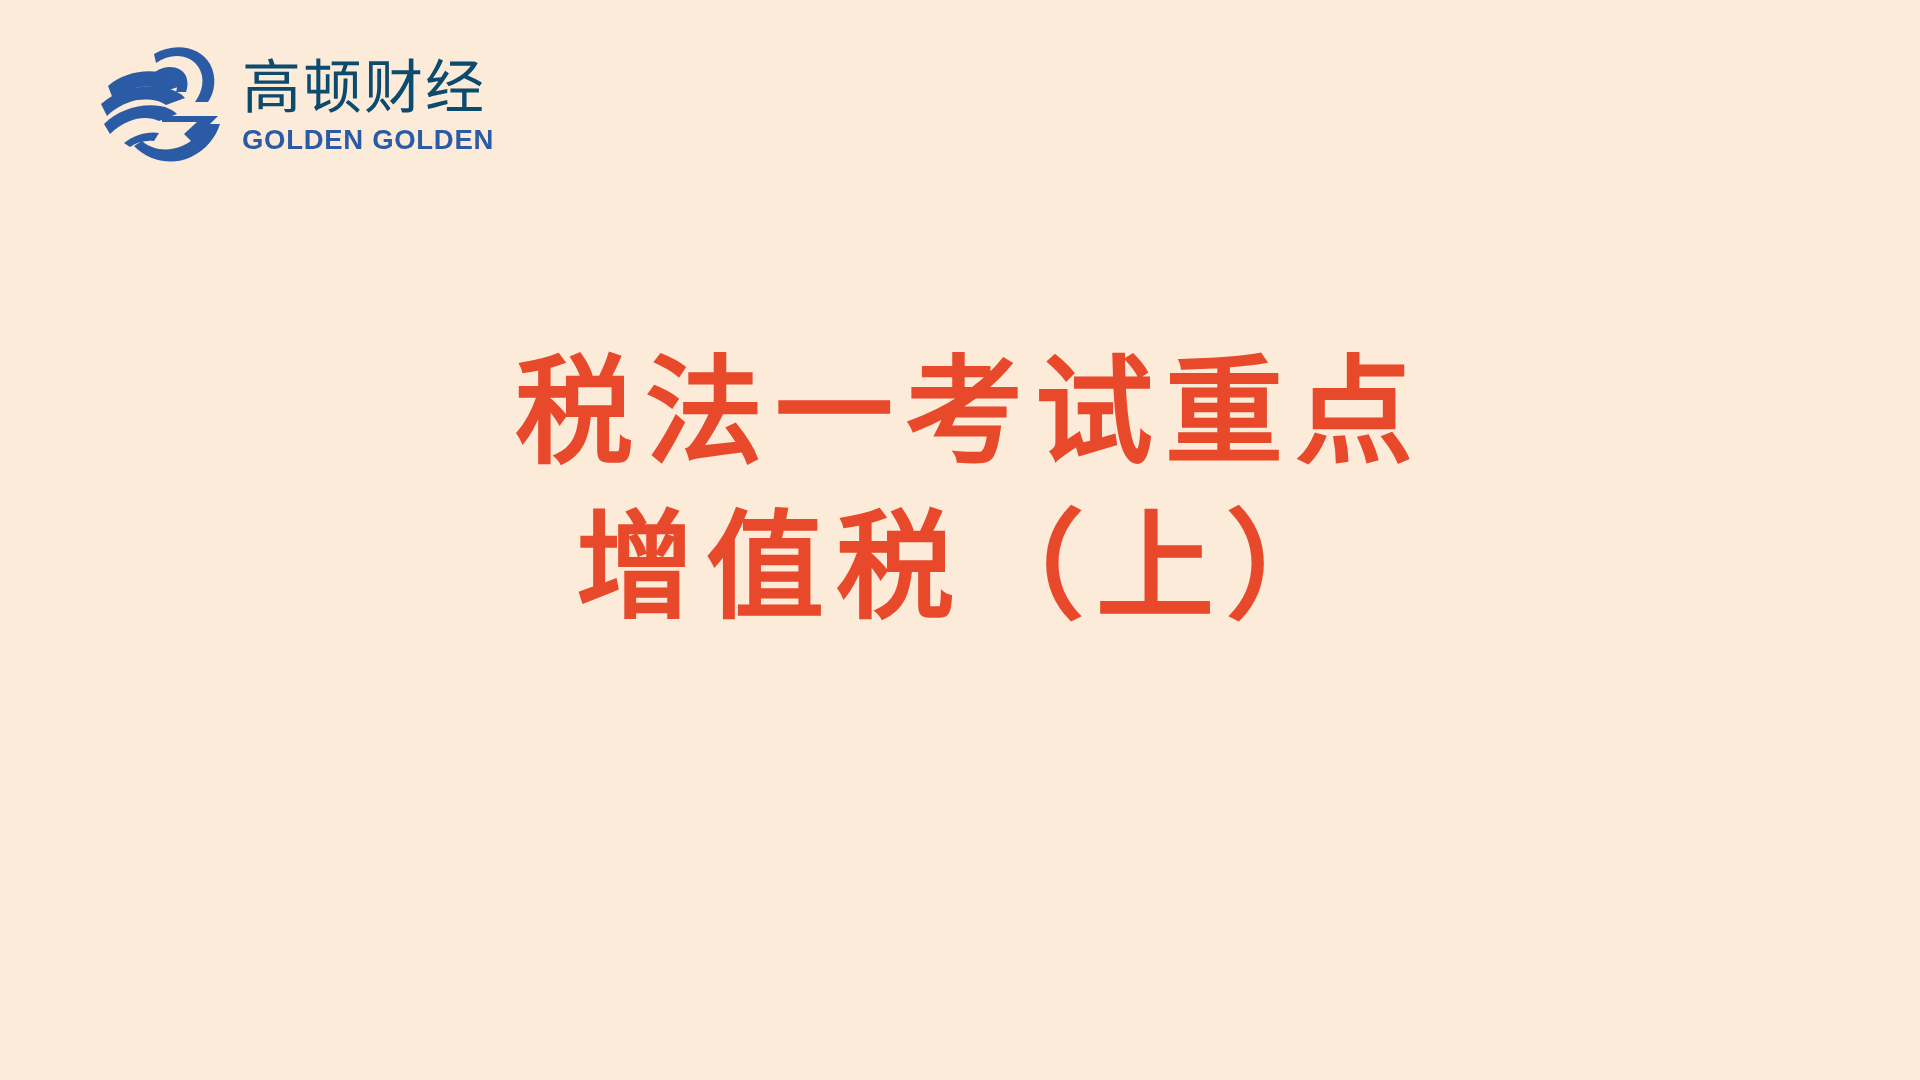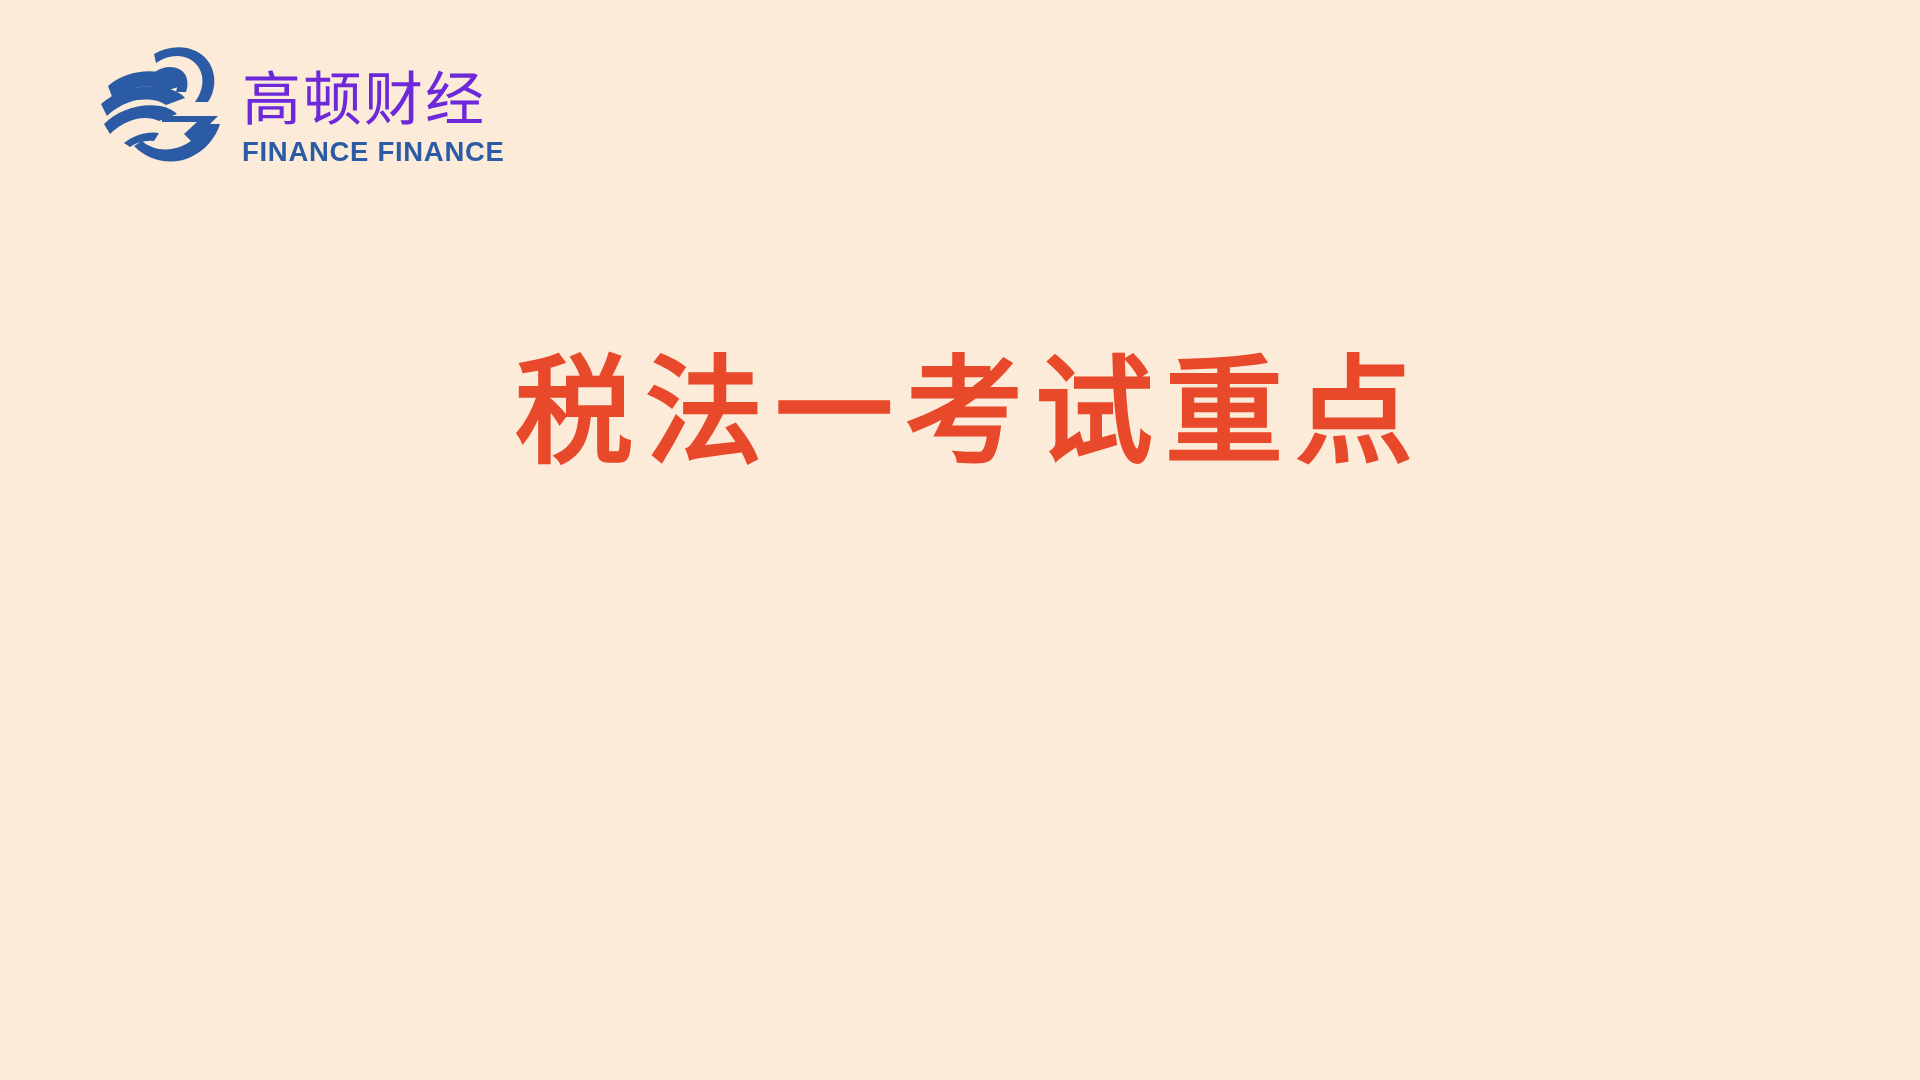--- a/index.html
+++ b/index.html
@@ -48,23 +48,22 @@
     justify-content: flex-start;
     padding-top: 16px;
   }
 
   .brand-cn {
     font-family: "DejaVu Sans", "Liberation Sans", sans-serif;
     font-size: 59px;
     line-height: 1.0;
     font-weight: 500;
     letter-spacing: 2px;
-    color: #6d28d9;
+    color: #0c4a6e;
     white-space: nowrap;
-    margin-top: 12px;
   }
 
   .brand-en {
     margin-top: 9px;
     font-family: "Liberation Sans", sans-serif;
     font-size: 27.5px;
     line-height: 1.0;
     font-weight: 700;
     letter-spacing: 0.7px;
     color: #2b5ba5;
@@ -127,21 +126,22 @@
         <path d="M28 101 C38 93 52 89 63 91 L58 99 C50 98 41 100 34 105 Z"></path>
 
         <path d="M38 104 C52 119 76 124 95 115 C110 108 120 95 124 82 L108 82 C104 92 96 100 86 104 C72 110 56 108 46 99 Z"></path>
 
         <path d="M66 74 L122 74 L96 100 L88 92 L101 80 L66 80 Z"></path>
       </g>
     </svg>
 
     <div class="brand-wordmark">
       <span class="brand-cn">高顿财经</span>
-      <span class="brand-en">FINANCE FINANCE</span>
+      <span class="brand-en">GOLDEN GOLDEN</span>
     </div>
   </div>
 
   <div class="title-block">
     <span class="title-line title-line-1">税法一考试重点</span>
+    <span class="title-line title-line-2">增值税（上）</span>
   </div>
 
 </div>
 
 </body></html>

